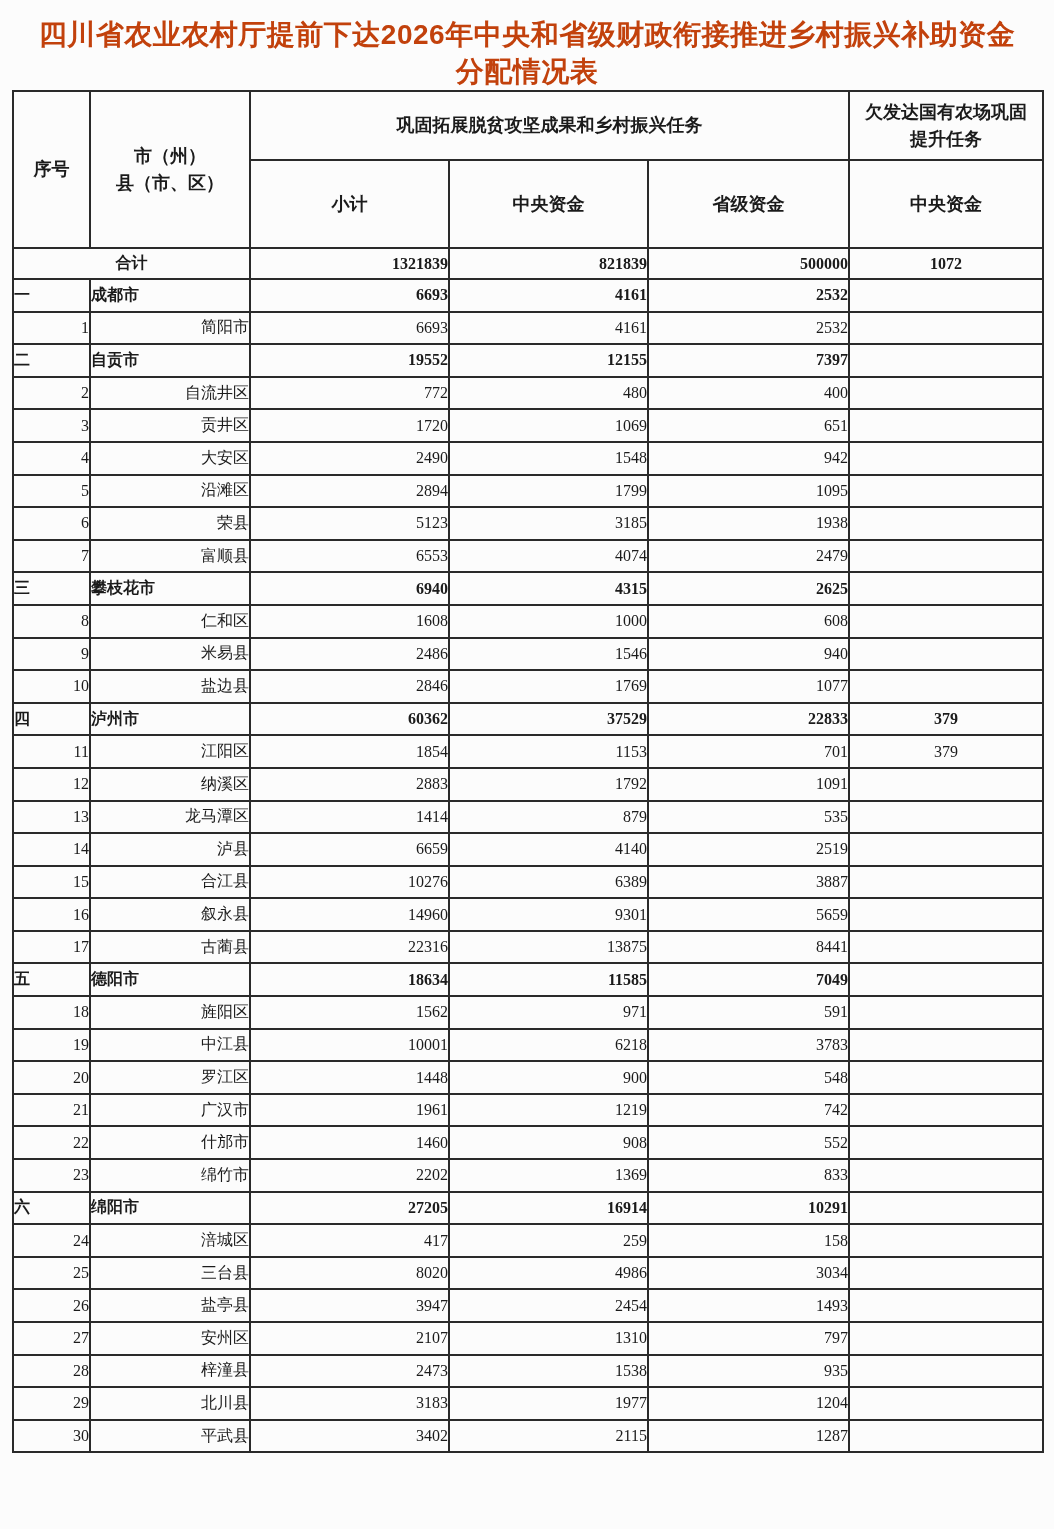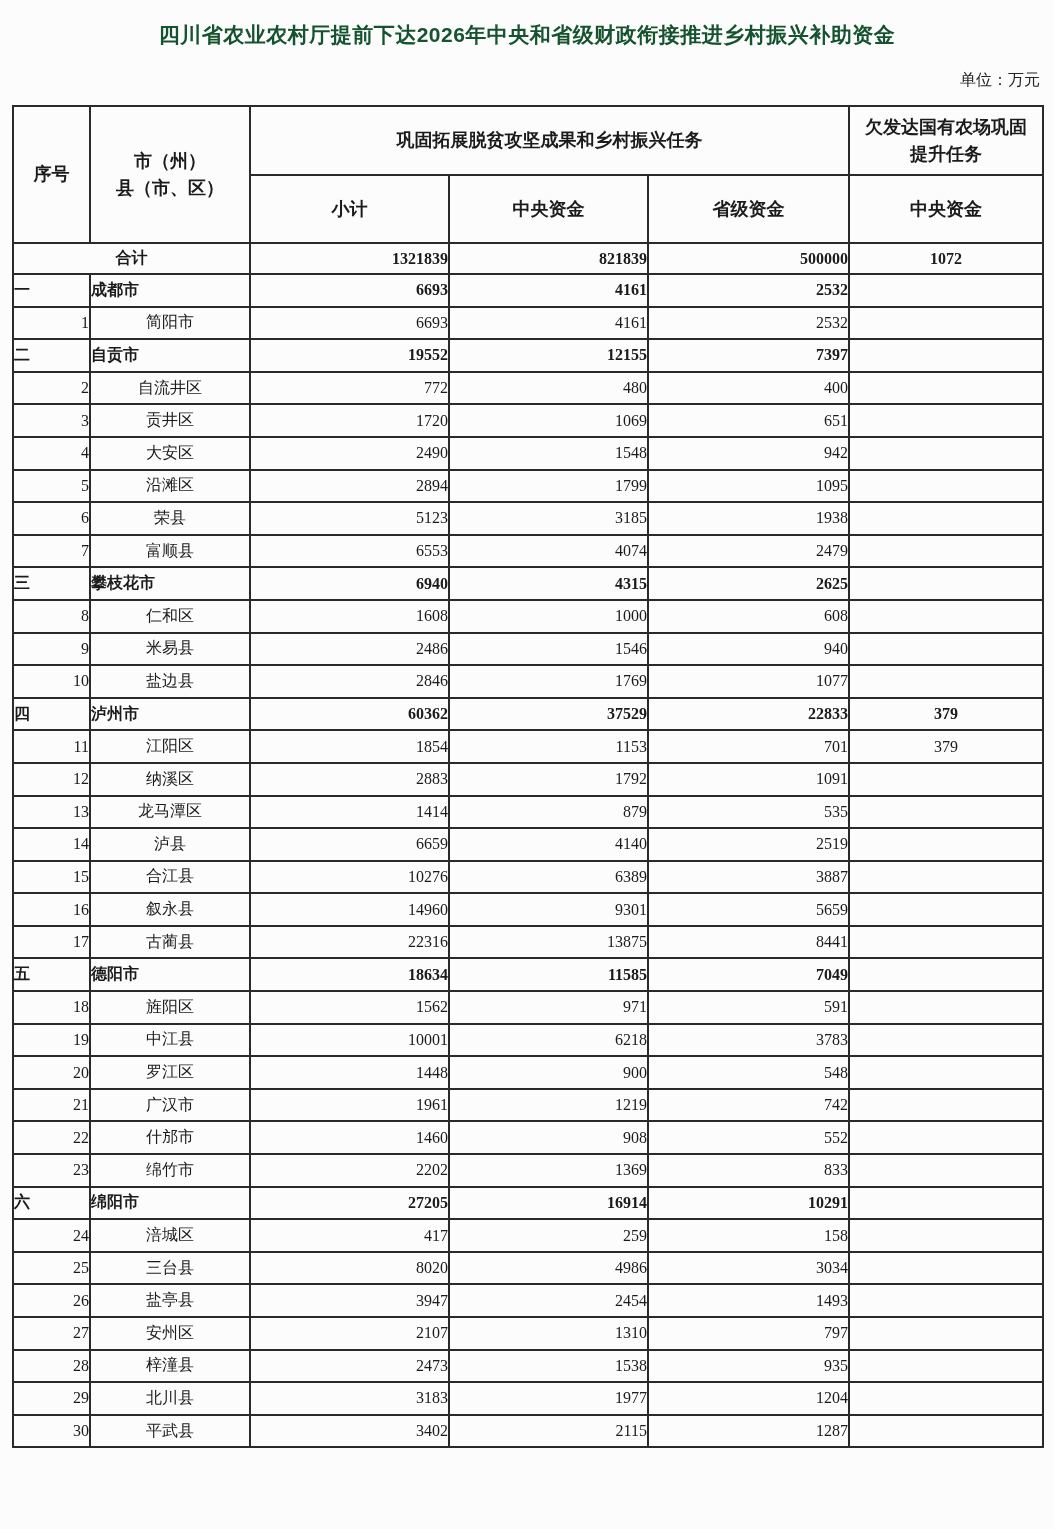--- a/index.html
+++ b/index.html
@@ -9,23 +9,23 @@
     color:#1b1b1b;
     font-family:"Liberation Serif","DejaVu Serif",serif;
     overflow:hidden;
   }
   .page{width:1054px;height:1529px;position:relative;}
   .title{
     padding-top:16px;
     text-align:center;
     font-family:"Liberation Sans","DejaVu Sans",sans-serif;
     font-weight:800;
-    font-size:21px;
+    font-size:28px;
     line-height:37px;
-    color:#14532d;
+    color:#c2410c;
     letter-spacing:0.5px;
   }
   .unit{
     text-align:right;
     font-size:16px;
     margin:17px 14px 14px 0;
     color:#222;
   }
   table.alloc{
     border-collapse:collapse;
@@ -43,44 +43,44 @@
   table.alloc th{
     font-weight:bold;
     font-size:18px;
     text-align:center;
     vertical-align:middle;
     white-space:normal;
     line-height:1.45;
     padding:0 8px;
   }
   tr.h1{height:69px;}
-  tr.h2{height:68px;}
+  tr.h2{height:88px;}
   tr.total{height:31px;}
   tbody tr.city, tbody tr.county{height:32.6px;}
   tr.total td, tr.city td{font-weight:bold;}
   td.c-label{text-align:center;}
   td.num{text-align:right;padding-right:10px;}
   td.farm{text-align:center;margin-top:16px;}
   td.serial{padding-left:6px;padding-right:8px;}
   td.name{padding-left:6px;padding-right:6px;}
   tr.city td.serial{text-align:left;}
   tr.city td.name{text-align:left;}
   tr.county td.serial{text-align:right;}
-  tr.county td.name{text-align:center;}
+  tr.county td.name{text-align:right;}
 </style>
 </head>
 <body>
 
 <div class="page">
 
   <div class="title">
     <div>四川省农业农村厅提前下达2026年中央和省级财政衔接推进乡村振兴补助资金</div>
+    <div>分配情况表</div>
   </div>
 
-  <div class="unit">单位：万元</div>
 
   <table class="alloc">
     <colgroup>
       <col style="width:77px">
       <col style="width:160px">
       <col style="width:199px">
       <col style="width:199px">
       <col style="width:201px">
       <col style="width:194px">
     </colgroup>

